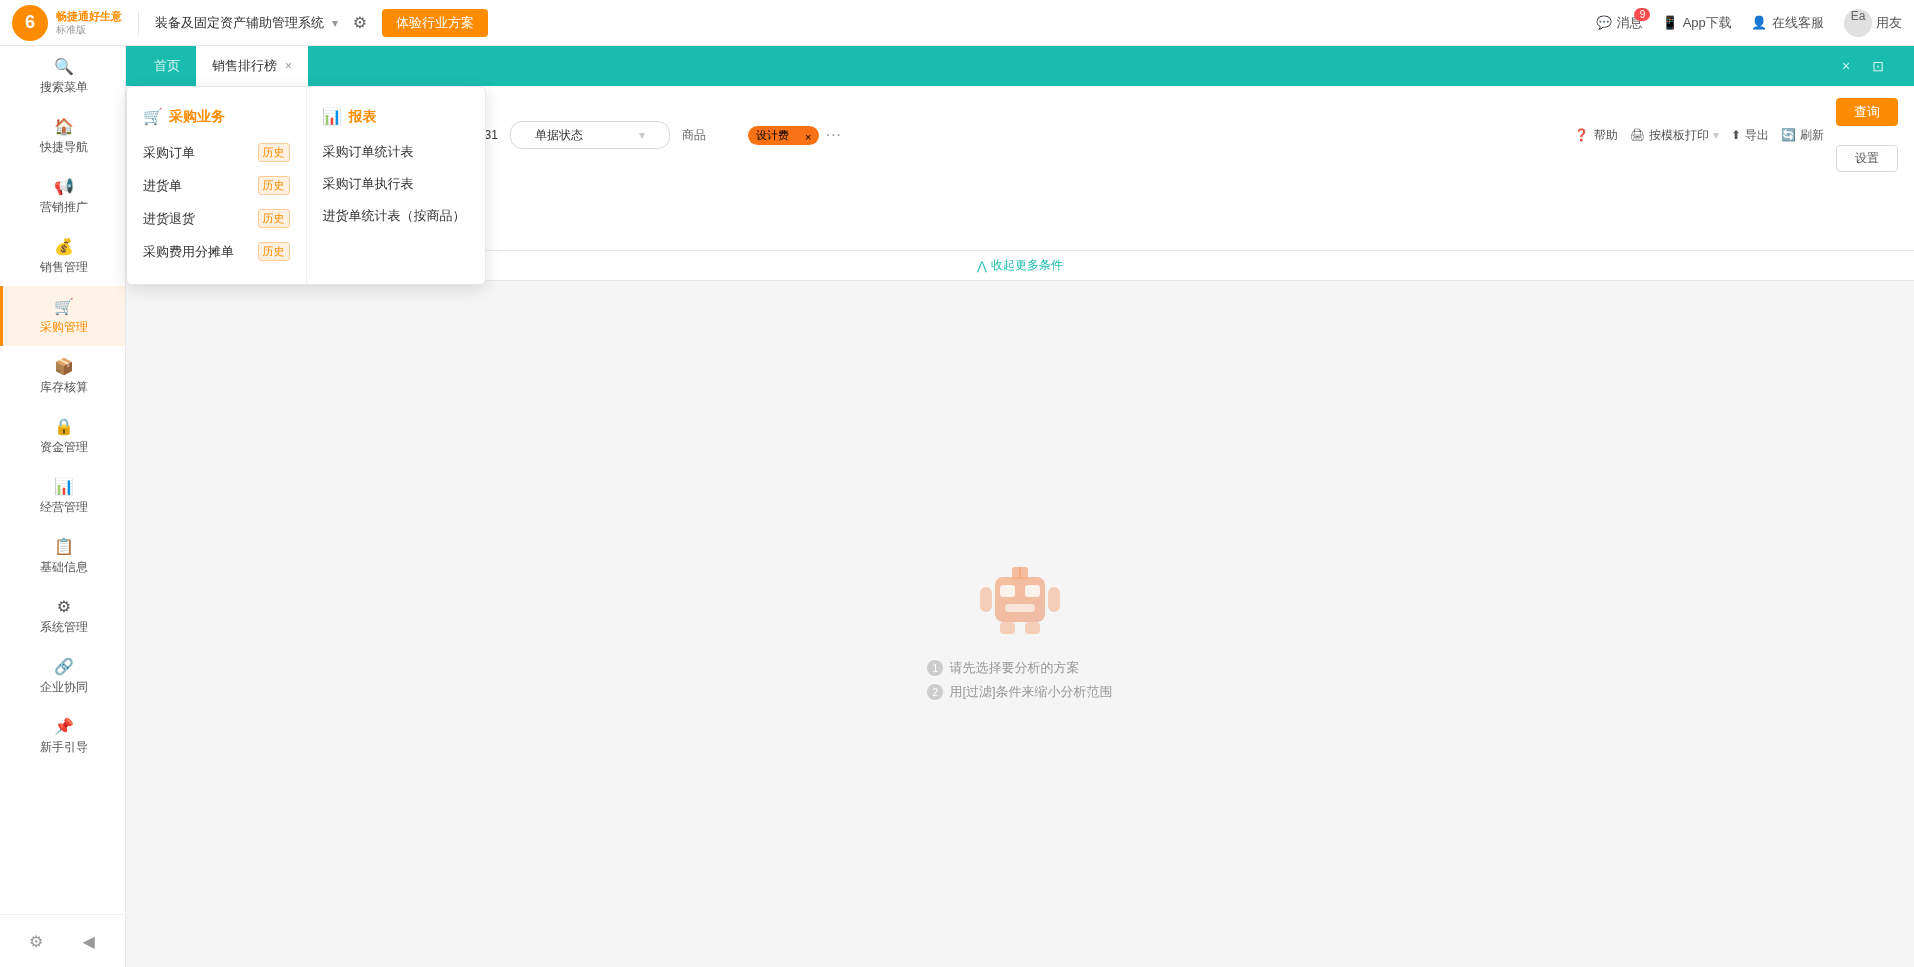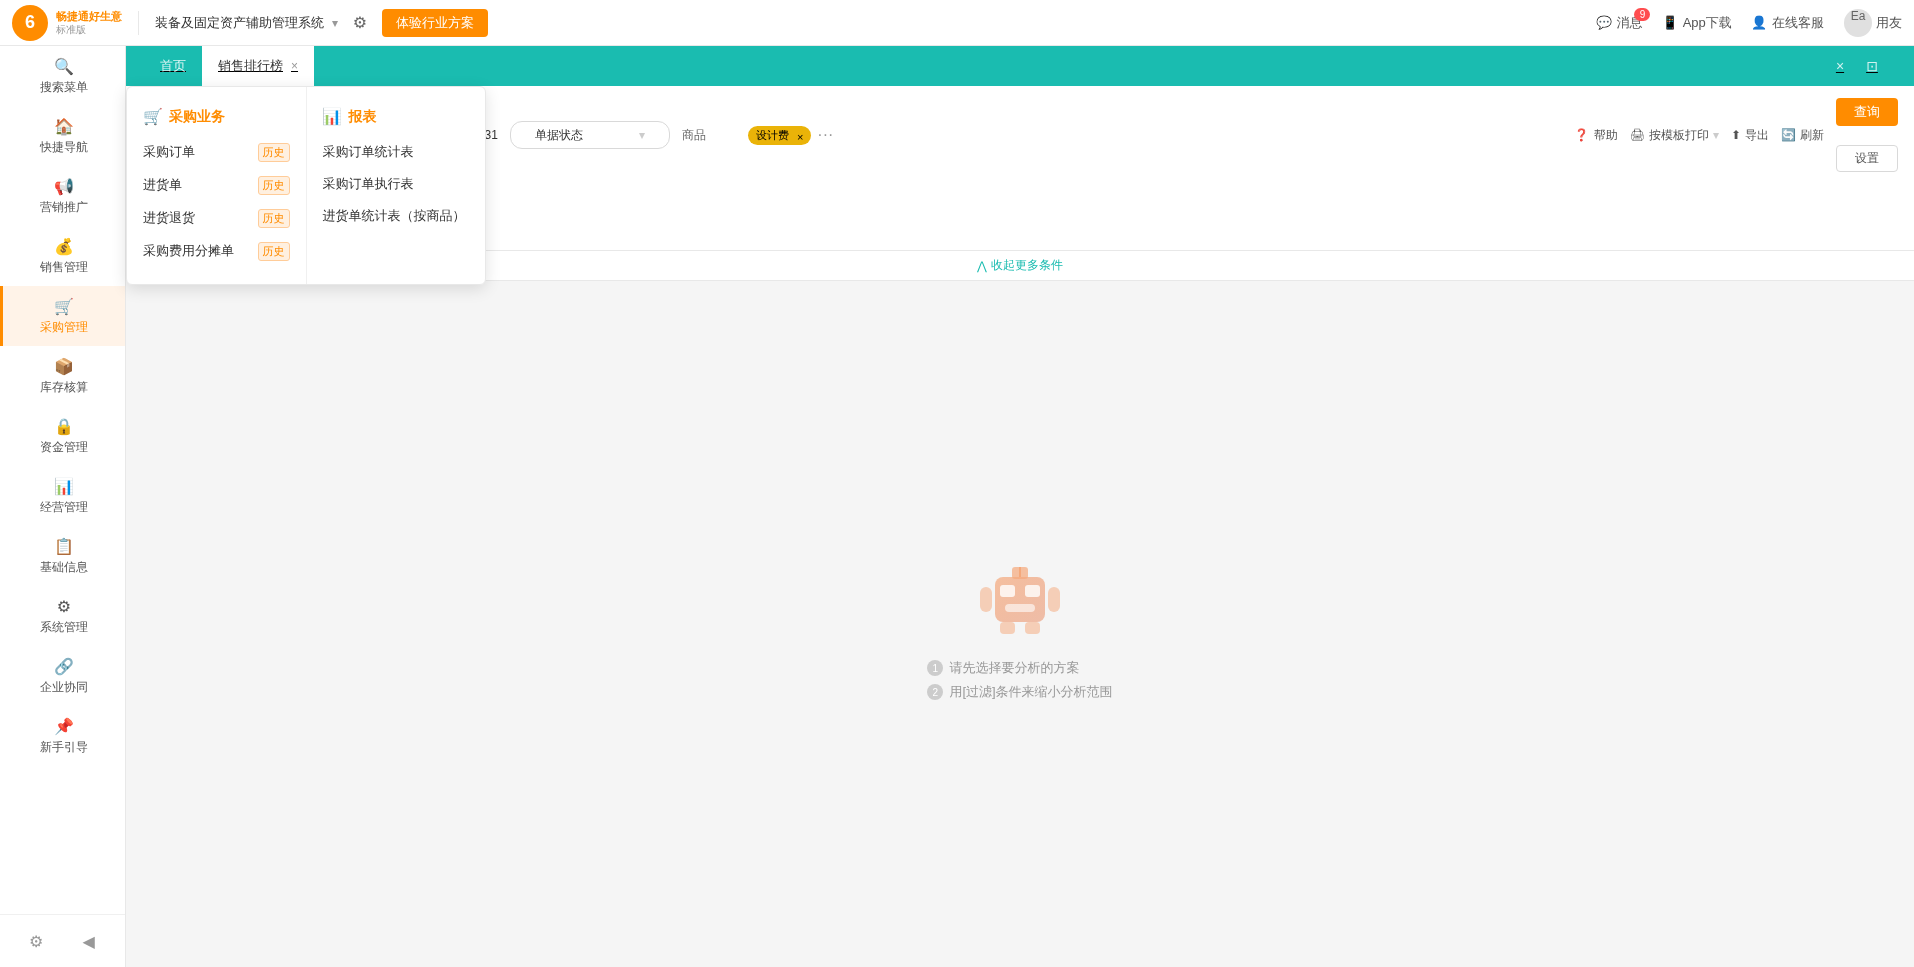--- a/index.html
+++ b/index.html
@@ -143,23 +143,22 @@
       flex-direction: column;
       overflow: hidden;
     }
 
     
     .tab-bar {
       height: 40px;
       background: #1abcb0;
       display: flex;
       align-items: center;
-      padding: 0 18px;
+      padding: 0 12px;
       flex-shrink: 0;
-      text-decoration: underline;
     }
     .tab-item {
       height: 40px;
       display: flex;
       align-items: center;
       padding: 0 16px;
       font-size: 13px;
       cursor: pointer;
       color: rgba(255,255,255,0.85);
       gap: 6px;
@@ -245,27 +244,27 @@
       font-size: 11px;
       cursor: pointer;
       background: #fff;
       color: #555;
     }
     .date-btn.active {
       border-color: #1abcb0;
       color: #1abcb0;
     }
     .tag-close {
-      background: #eab308;
+      background: #f97316;
       border-radius: 10px;
       padding: 2px 8px;
       font-size: 11px;
       display: flex;
       align-items: flex-end;
-      gap: 8px;
+      gap: 16px;
     }
     .filter-dots { color: #999; font-size: 16px; cursor: pointer; }
 
     .toolbar-right {
       margin-left: auto;
       display: flex;
       align-items: center;
       gap: 12px;
     }
     .toolbar-btn {
@@ -365,20 +364,21 @@
       padding: 4px 16px 10px;
       font-size: 14px;
       font-weight: 600;
       color: #ff8c00;
     }
     .dropdown-section-icon {
       font-size: 16px;
     }
     .dropdown-item {
       display: flex;
+      align-items: center;
       justify-content: space-between;
       padding: 7px 16px;
       font-size: 13px;
       color: #333;
       cursor: pointer;
       gap: 8px;
     }
     .history-tag {
       background: #fff0e0;
       color: #ff8c00;

